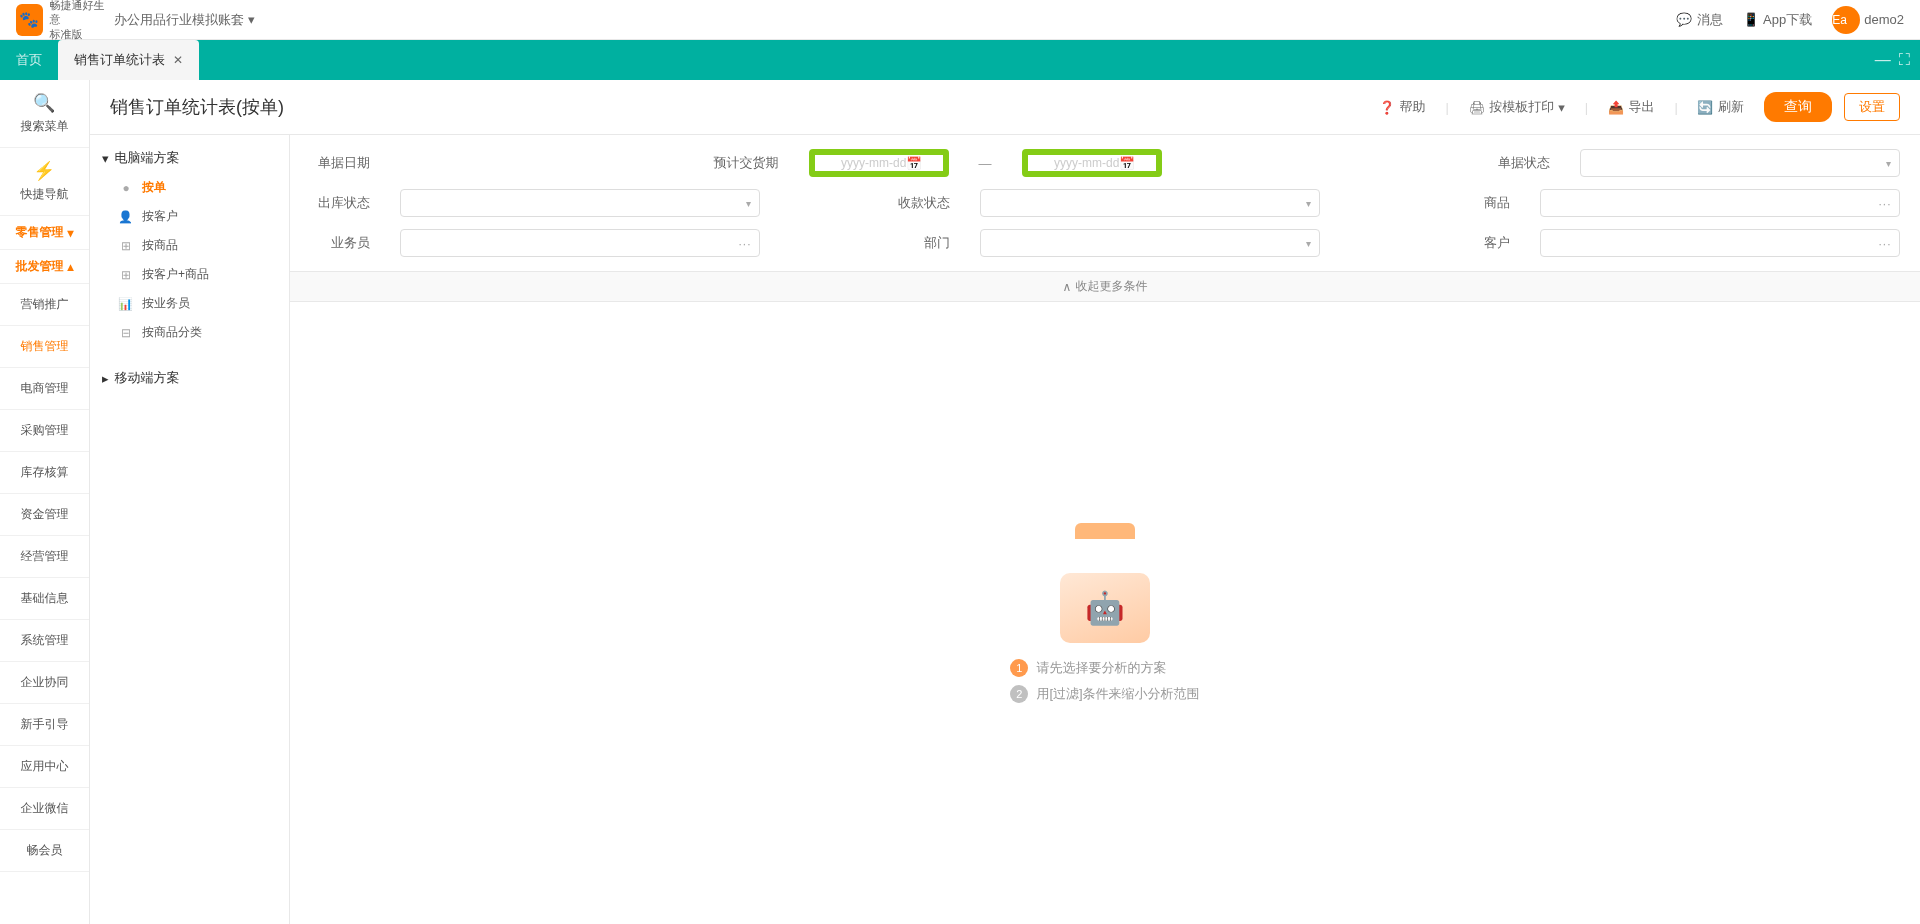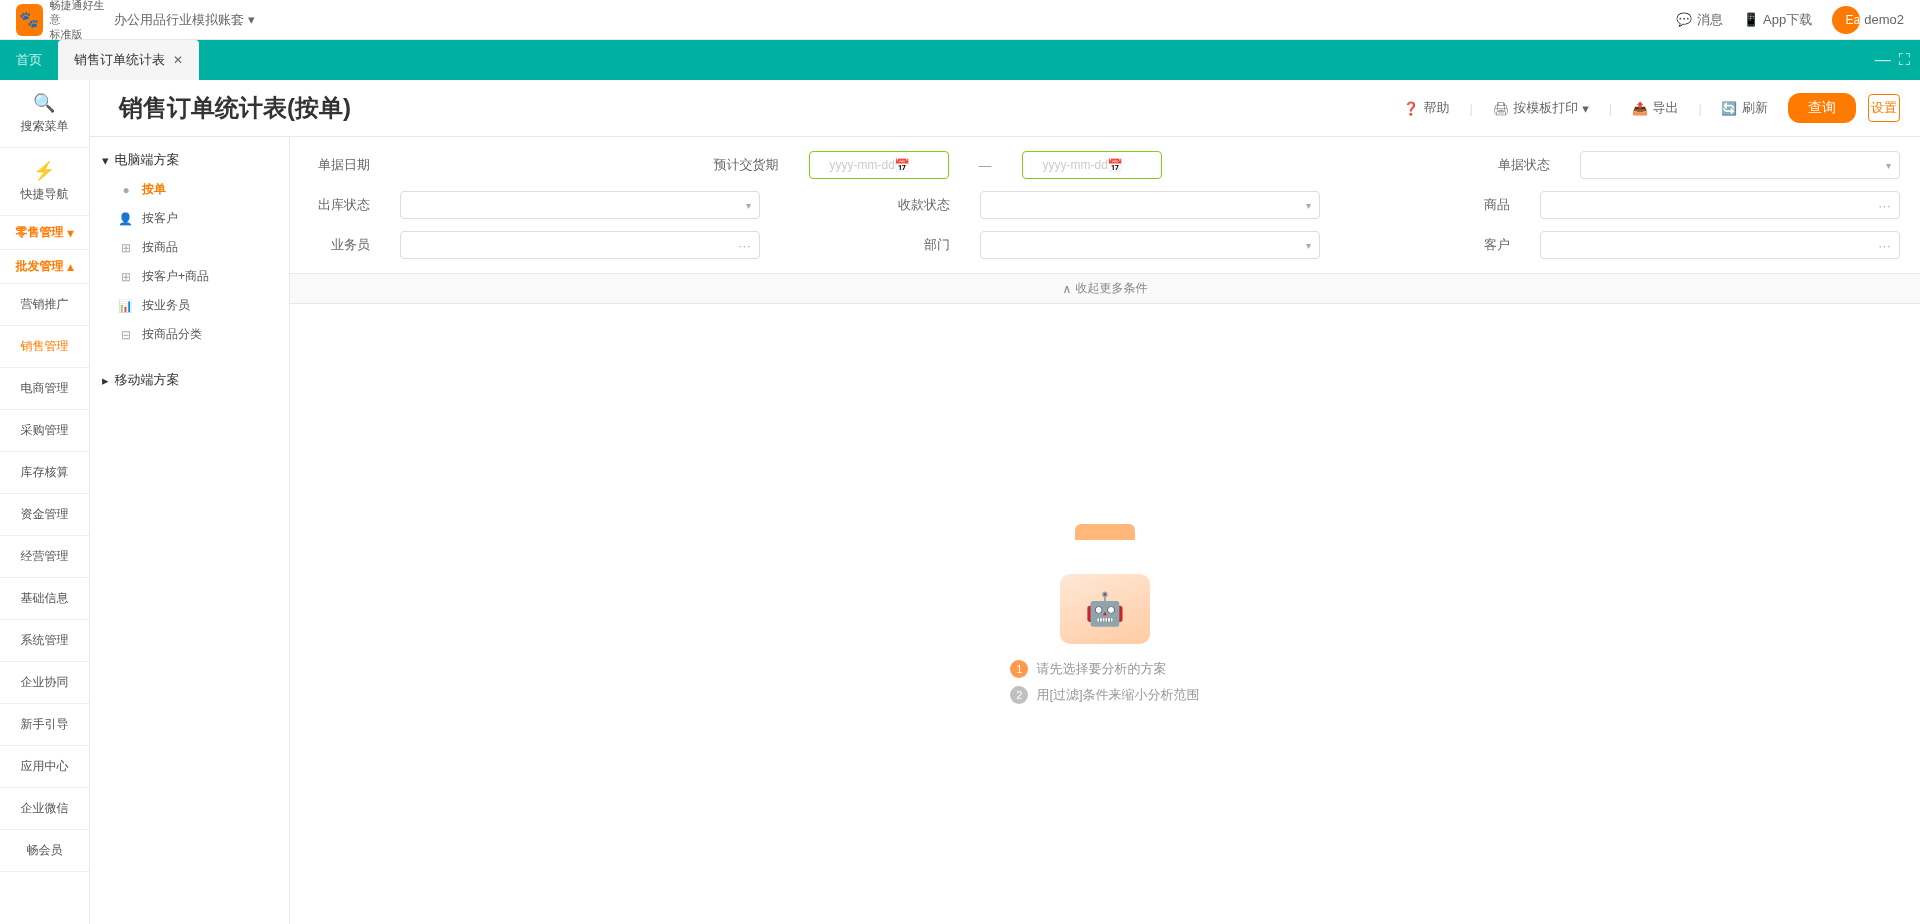--- a/index.html
+++ b/index.html
@@ -7,21 +7,21 @@
 
     
     .top-bar { height: 40px; background: #fff; display: flex; align-items: center; padding: 0 16px; border-bottom: 1px solid #e8e8e8; justify-content: space-between; flex-shrink: 0; }
     .top-bar-left { display: flex; align-items: center; gap: 8px; }
     .logo-area { display: flex; align-items: center; gap: 6px; width: 90px; }
     .logo-icon { width: 32px; height: 32px; background: #ff7a00; border-radius: 6px; display: flex; align-items: center; justify-content: center; color: white; font-size: 16px; font-weight: bold; }
     .logo-text { font-size: 11px; color: #666; line-height: 1.3; }
     .breadcrumb-area { display: flex; align-items: center; gap: 4px; color: #666; font-size: 13px; }
     .top-bar-right { display: flex; align-items: center; gap: 20px; }
     .top-right-item { display: flex; align-items: center; gap: 4px; color: #666; font-size: 13px; cursor: pointer; }
-    .avatar { width: 28px; height: 28px; border-radius: 50%; background: #ff7a00; display: flex; align-items: center; justify-content: flex-end; color: white; font-size: 12px; }
+    .avatar { width: 28px; height: 28px; border-radius: 50%; background: #ff7a00; display: flex; align-items: center; justify-content: flex-start; color: white; font-size: 12px; }
 
     
     .tab-bar { height: 40px; background: #00b0a0; display: flex; align-items: center; padding: 0 0; flex-shrink: 0; }
     .tab-item { height: 40px; display: flex; align-items: center; padding: 0 16px; color: rgba(255,255,255,0.8); cursor: pointer; font-size: 13px; gap: 4px; border-radius: 6px; }
     .tab-item.active { background: #f5f5f5; color: #333; border-radius: 4px 4px 0 0; }
     .tab-close { color: #666; font-size: 12px; margin-left: 4px; cursor: pointer; }
     .tab-bar-actions { margin-left: auto; display: flex; align-items: center; padding-right: 10px; gap: 8px; }
     .tab-action-btn { color: rgba(255,255,255,0.8); cursor: pointer; font-size: 16px; }
 
     
@@ -32,26 +32,26 @@
     .sidebar-item { display: flex; flex-direction: column; align-items: center; padding: 12px 0; cursor: pointer; color: #555; font-size: 12px; gap: 4px; border-bottom: 1px solid #f0f0f0; }
     .sidebar-item.active { color: #ff7a00; }
     .sidebar-item-icon { font-size: 18px; }
     .sidebar-category { display: flex; align-items: center; justify-content: center; padding: 8px 0; font-size: 12px; color: #ff7a00; font-weight: bold; border-bottom: 1px solid #f0f0f0; gap: 4px; cursor: pointer; }
 
     
     .content-area { flex: 1; display: flex; flex-direction: column; overflow: hidden; background: #f5f5f5; }
 
     
     .page-header { background: #fff; padding: 12px 20px; display: flex; align-items: center; justify-content: space-between; border-bottom: 1px solid #e8e8e8; flex-shrink: 0; }
-    .page-title { font-size: 24px; font-weight: bold; color: #333; margin-left: 9px; }
+    .page-title { font-size: 18px; font-weight: normal; color: #333; }
     .page-actions { display: flex; align-items: center; gap: 12px; }
     .action-btn { display: flex; align-items: center; gap: 4px; color: #666; font-size: 13px; cursor: pointer; padding: 4px 8px; }
     .action-divider { color: #e0e0e0; }
     .query-btn { background: #ff7a00; color: white; border: none; padding: 6px 20px; border-radius: 12px; cursor: pointer; font-size: 14px; }
-    .setting-btn { background: white; color: #ff7a00; border: 1px solid #ff7a00; padding: 4px 2px; border-radius: 4px; cursor: pointer; font-size: 13px; }
+    .setting-btn { background: white; color: #ff7a00; border: 1px solid #ff7a00; padding: 4px 14px; border-radius: 4px; cursor: pointer; font-size: 13px; }
 
     
     .inner-layout { display: flex; flex: 1; overflow: hidden; }
 
     
     .scheme-panel { width: 200px; background: #fff; border-right: 1px solid #e8e8e8; flex-shrink: 0; overflow-y: auto; }
     .scheme-header { display: flex; align-items: center; justify-content: space-between; padding: 10px 12px; border-bottom: 1px solid #f0f0f0; }
     .scheme-title { font-size: 13px; color: #666; }
     .scheme-header-icons { display: flex; align-items: center; gap: 6px; }
     .scheme-icon-btn { width: 22px; height: 22px; border-radius: 50%; display: flex; align-items: center; justify-content: center; cursor: pointer; color: #999; font-size: 13px; border: 1px solid #ddd; }
@@ -66,21 +66,21 @@
 
     
     .filter-area { background: #fff; padding: 14px 20px; border-bottom: 1px solid #e8e8e8; flex-shrink: 0; }
     .filter-row { display: flex; align-items: center; gap: 30px; margin-bottom: 12px; }
     .filter-row:last-child { margin-bottom: 0; }
     .filter-label { color: #666; font-size: 13px; white-space: nowrap; min-width: 60px; text-align: right; }
     .date-filter { display: flex; align-items: center; gap: 4px; }
     .date-btn { padding: 3px 8px; border: 1px solid #ddd; border-radius: 3px; background: white; color: #555; font-size: 12px; cursor: pointer; }
     .date-btn.active { background: #ff7a00; color: white; border-color: #ff7a00; border-radius: 12px; padding: 2px 10px; }
     .date-range-text { font-size: 11px; color: #999; margin-left: 4px; }
-    .filter-date-input { border: 1px solid #84cc16; border-radius: 4px; padding: 4px 20px; font-size: 12px; color: #999; width: 140px; height: 28px; display: flex; align-items: center; justify-content: flex-start; }
+    .filter-date-input { border: 6px solid #84cc16; border-radius: 4px; padding: 4px 20px; font-size: 12px; color: #999; width: 140px; height: 28px; display: flex; align-items: center; justify-content: flex-end; }
     .filter-select { border: 1px solid #ddd; border-radius: 4px; padding: 4px 8px; font-size: 13px; color: #333; width: 200px; height: 28px; display: flex; align-items: center; justify-content: space-between; cursor: pointer; }
     .filter-select-wide { width: 320px; }
     .dropdown-arrow { color: #aaa; font-size: 10px; }
     .filter-ellipsis { color: #aaa; cursor: pointer; margin-left: 4px; }
     .date-dash { color: #999; }
 
     
     .collapse-bar { display: flex; align-items: center; justify-content: center; padding: 6px 0; background: #f9f9f9; border-bottom: 1px solid #e8e8e8; cursor: pointer; color: #888; font-size: 12px; gap: 4px; flex-shrink: 0; }
 
     

